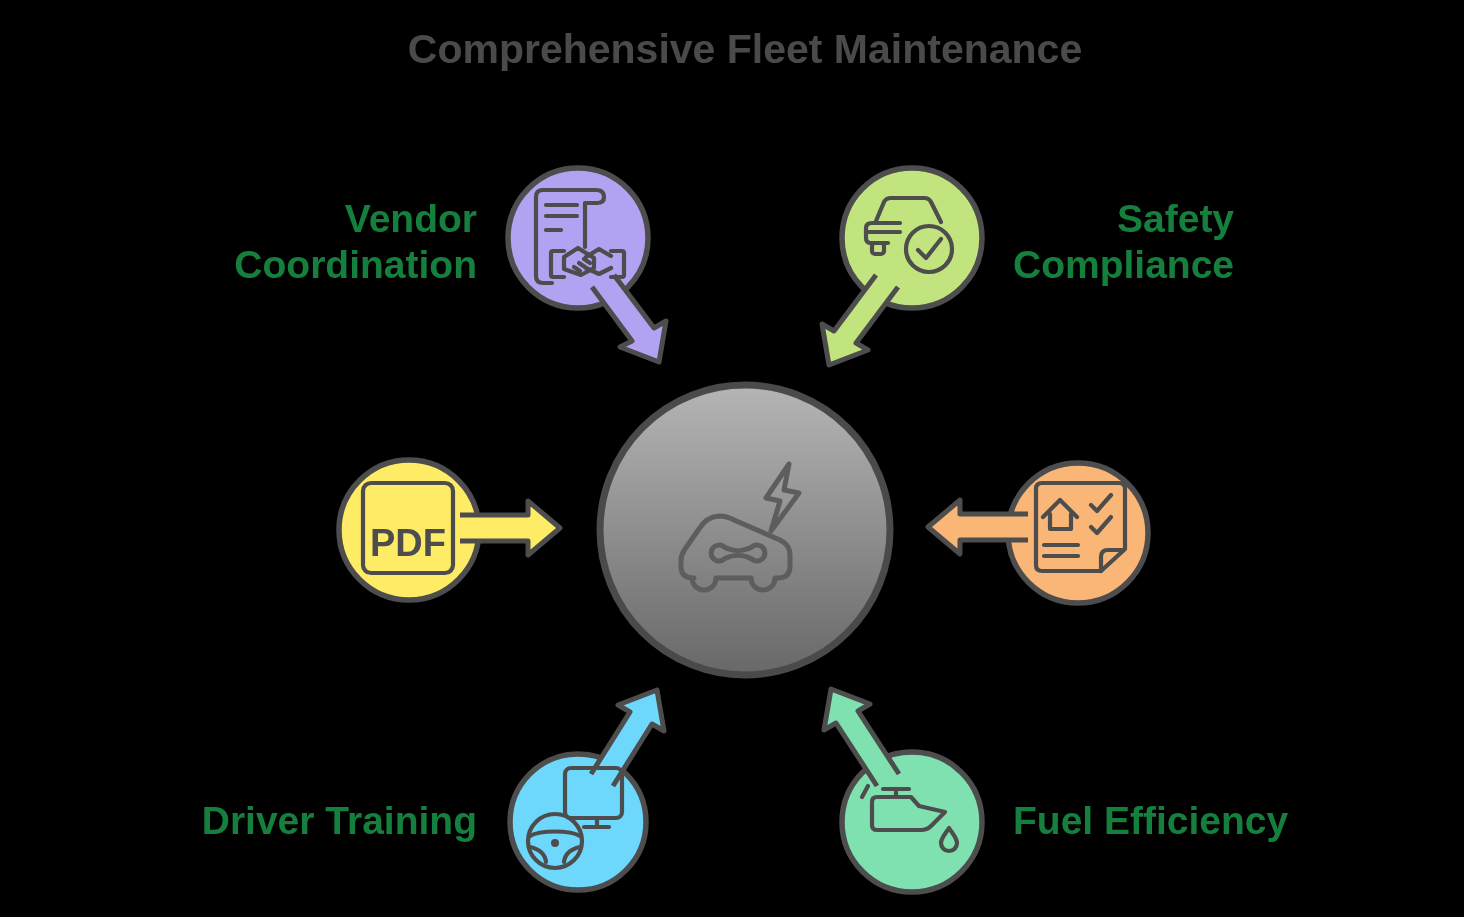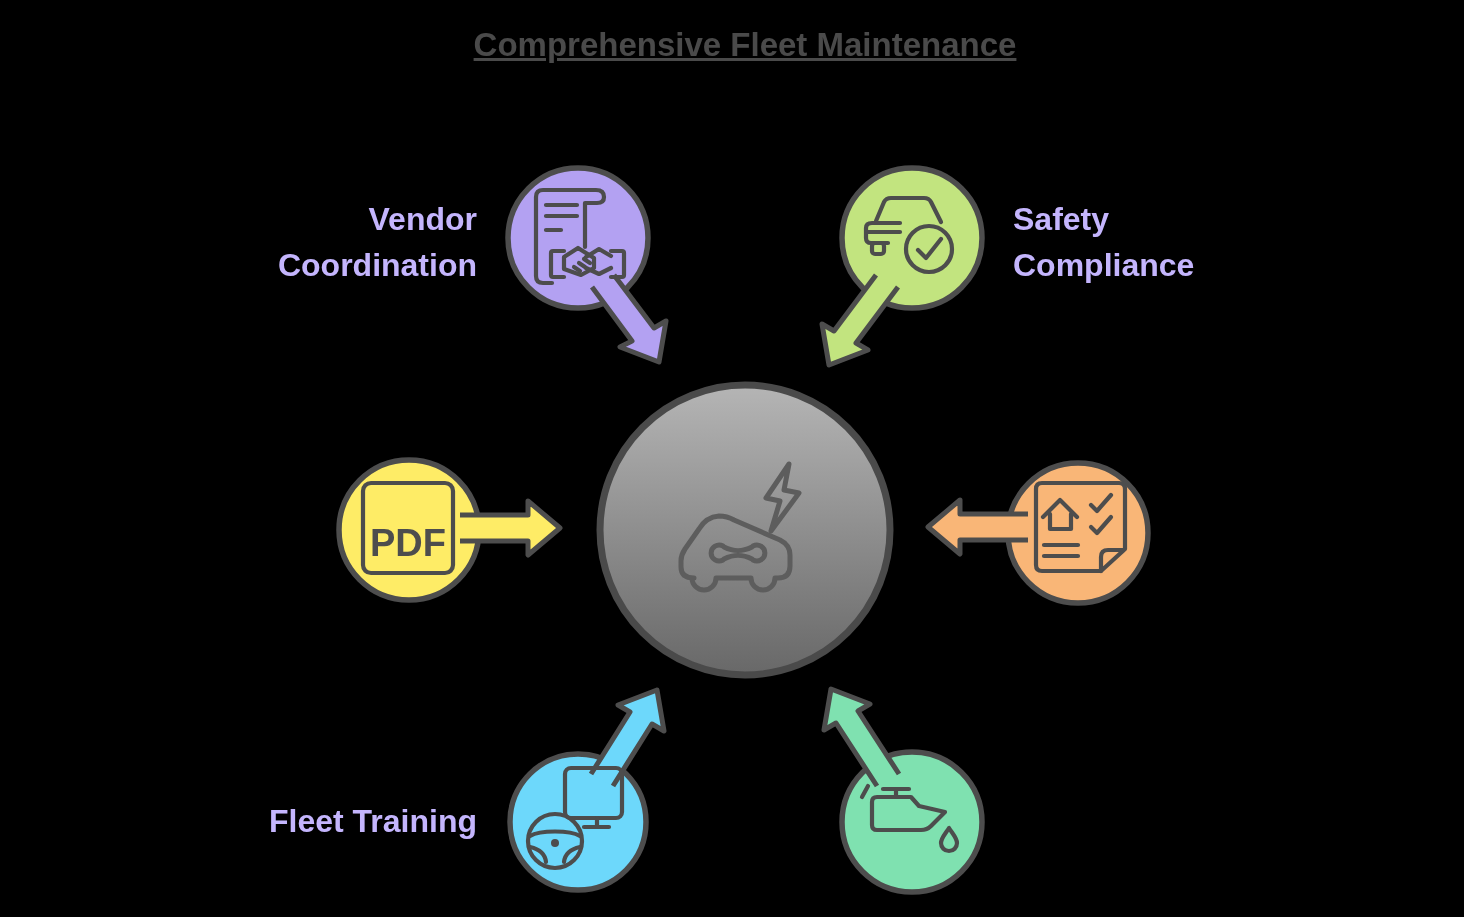--- a/index.html
+++ b/index.html
@@ -3,28 +3,28 @@
 <meta charset="utf-8">
 <style>
   html,body{margin:0;padding:0;background:#000;}
   .canvas{
     position:relative;width:1464px;height:917px;background:#000000;
     font-family:"Liberation Sans",sans-serif;overflow:hidden;
   }
   .diagram-svg{position:absolute;left:0;top:0;}
   .title{
     position:absolute;left:745px;top:26px;transform:translateX(-50%);
-    font-size:33px;font-weight:700;color:#4a4a4a;white-space:nowrap;text-decoration:underline;
+    font-size:41px;font-weight:700;color:#4a4a4a;white-space:nowrap;
   }
   .node-label{
-    position:absolute;font-size:32px;font-weight:700;color:#c4b5fd;
+    position:absolute;font-size:39px;font-weight:700;color:#15803d;
     line-height:46px;white-space:pre-line;
   }
   .lbl-vendor{left:197px;top:196px;width:280px;text-align:right;}
-  .lbl-safety{left:1013px;top:196px;text-align:left;}
+  .lbl-safety{left:1013px;top:196px;text-align:right;}
   .lbl-documentation{left:38px;top:505px;}
   .lbl-warranty{left:1183px;top:483px;}
   .lbl-driver{left:197px;top:798px;width:280px;text-align:right;}
   .lbl-fuel{left:1013px;top:798px;}
   .node-circle{stroke:#4d4d4d;stroke-width:5.5;}
   .arrow{stroke:#4d4d4d;stroke-width:5;stroke-linejoin:round;}
   .icon{stroke:#4d4d4d;stroke-width:4.2;fill:none;stroke-linecap:round;stroke-linejoin:round;}
   .hub-icon{stroke:#5d5d5d;stroke-width:5;fill:none;stroke-linecap:round;stroke-linejoin:round;}
   .pdf-text{font-family:"Liberation Sans",sans-serif;font-size:38px;font-weight:700;fill:#4d4d4d;}
 </style>
@@ -123,15 +123,16 @@
       </g>
     </g>
   </svg>
 
   <div class="title">Comprehensive Fleet Maintenance</div>
 
   <div class="node-label lbl-vendor">Vendor
 Coordination</div>
   <div class="node-label lbl-safety">Safety
 Compliance</div>
-  <div class="node-label lbl-driver">Fleet Training</div>
+  <div class="node-label lbl-driver">Driver Training</div>
+  <div class="node-label lbl-fuel">Fuel Efficiency</div>
 
 </div>
 
 </body></html>

